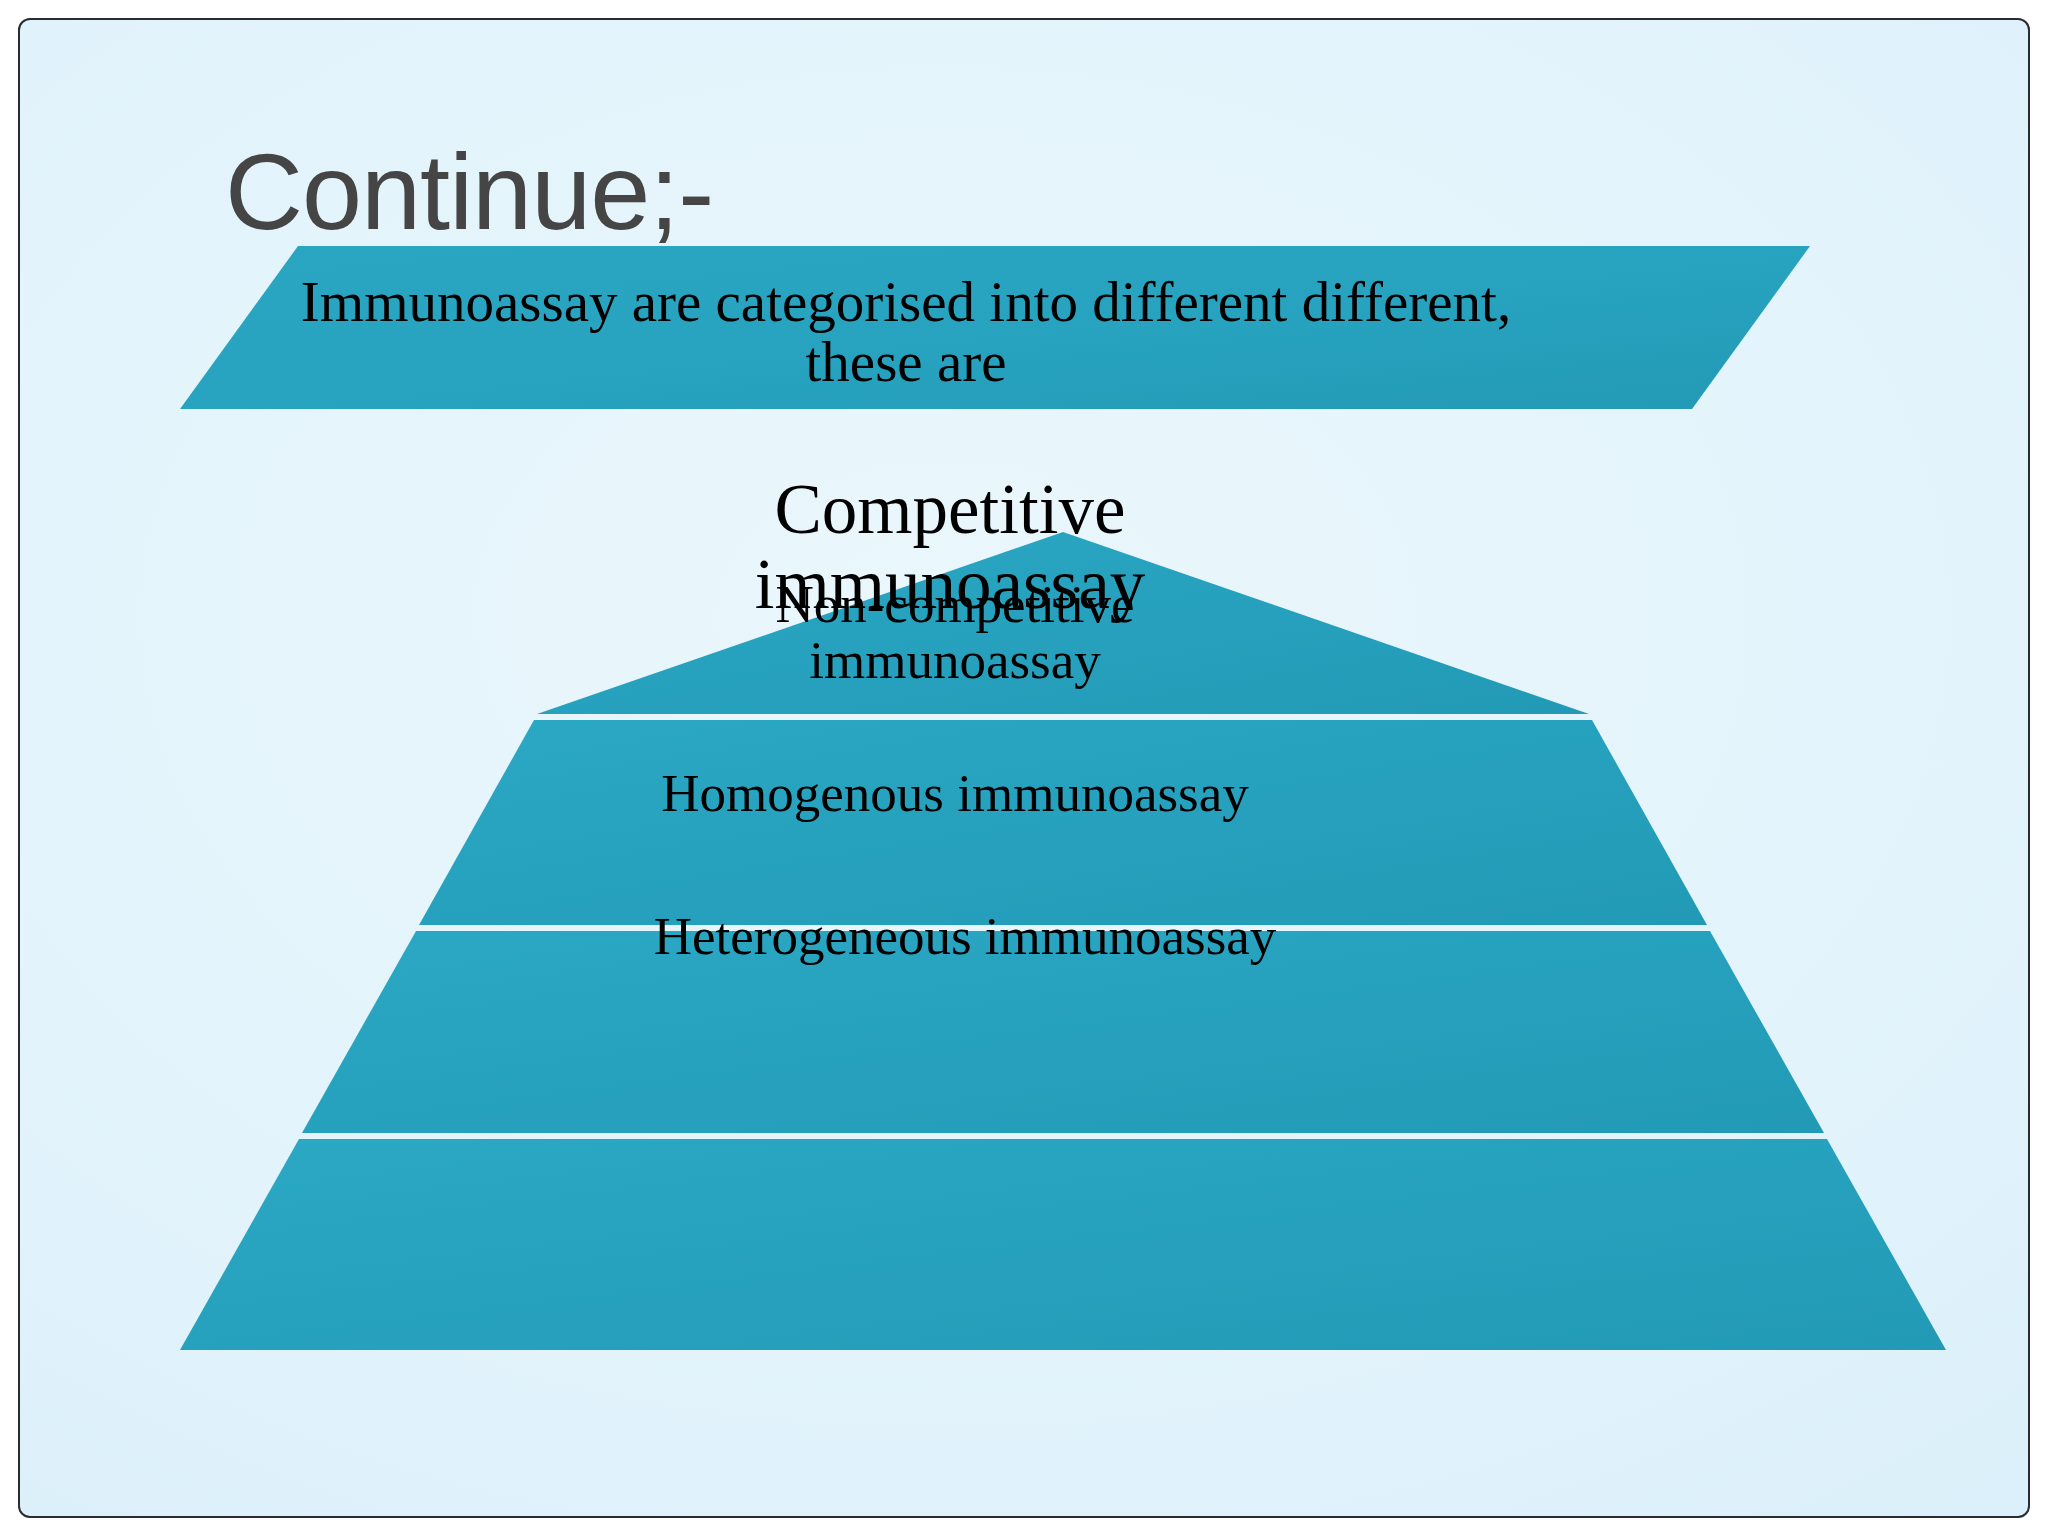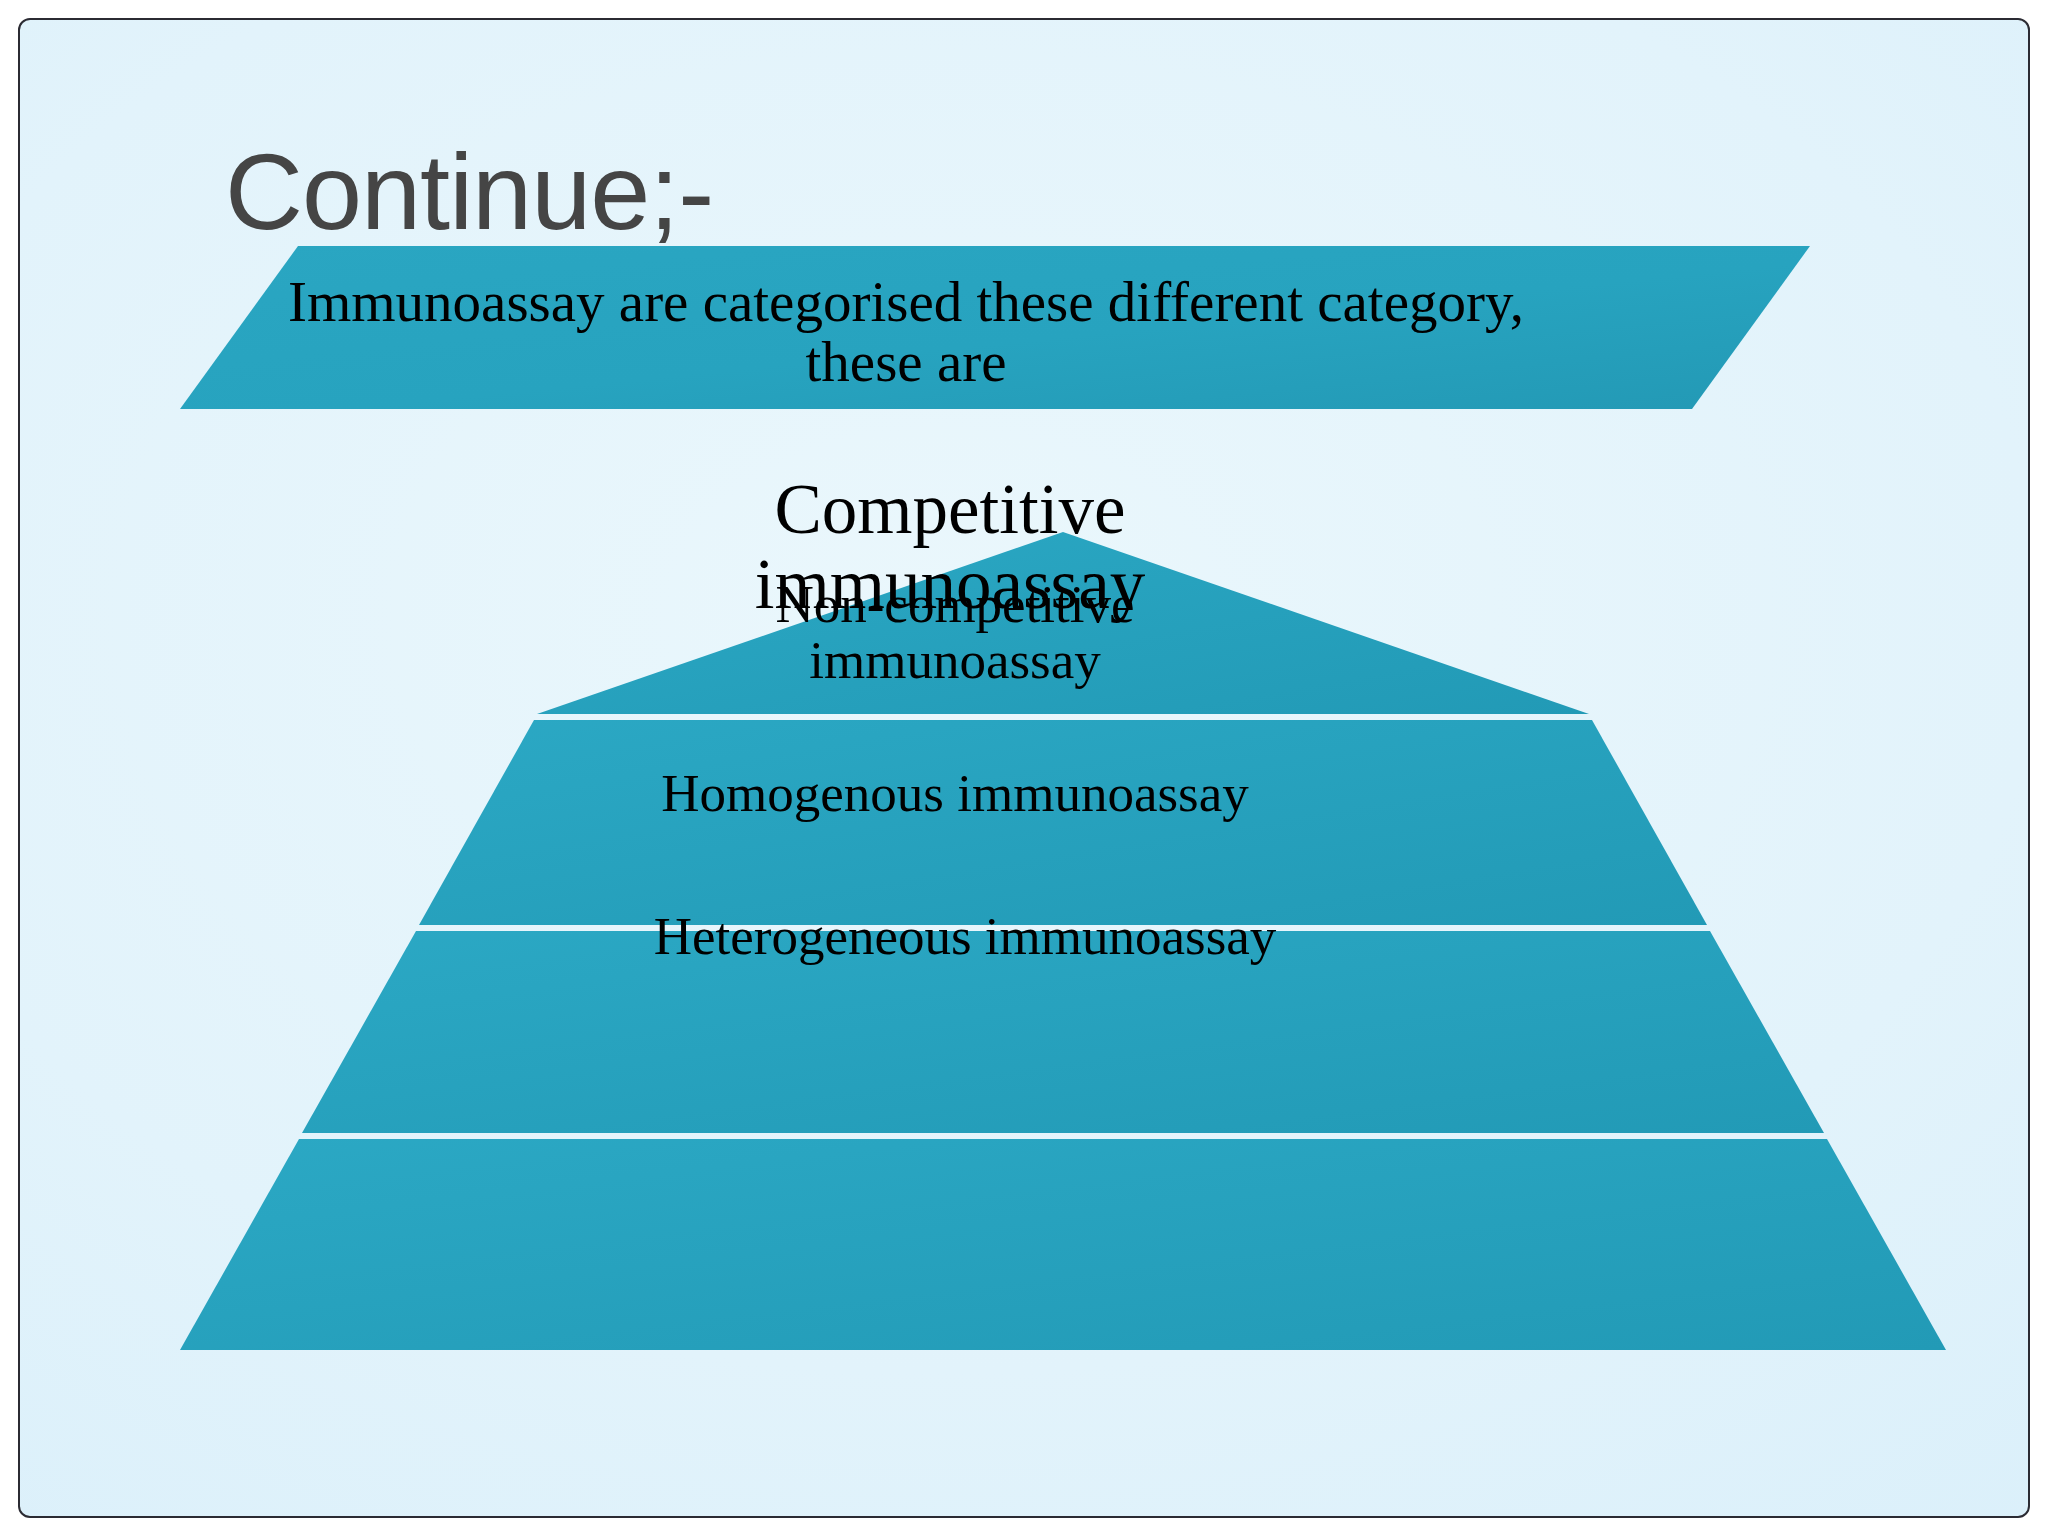--- a/index.html
+++ b/index.html
@@ -72,21 +72,21 @@
 
     <polygon points="160,1330 1926,1330 1807,1119 279,1119" fill="url(#tealgrad2)"></polygon>
 
     <polygon points="282,1113 1804,1113 1690,911 396,911" fill="url(#tealgrad2)"></polygon>
 
     <polygon points="399,905 1687,905 1572,700 514,700" fill="url(#tealgrad2)"></polygon>
 
     <polygon points="517,694 1569,694 1043,512" fill="url(#tealgrad2)"></polygon>
   </svg>
 
-  <div class="shape-text" id="banner-text">Immunoassay are categorised these different category,
+  <div class="shape-text" id="banner-text">Immunoassay are categorised into different different,
 these are</div>
 
   <div class="shape-text" id="tier1-text">Competitive
 immunoassay</div>
   <div class="shape-text" id="tier2-text">Non-competitive
 immunoassay</div>
   <div class="shape-text" id="tier4-text">Heterogeneous immunoassay</div>
   <div class="shape-text" id="tier3-text">Homogenous immunoassay</div>
 
 </div>

